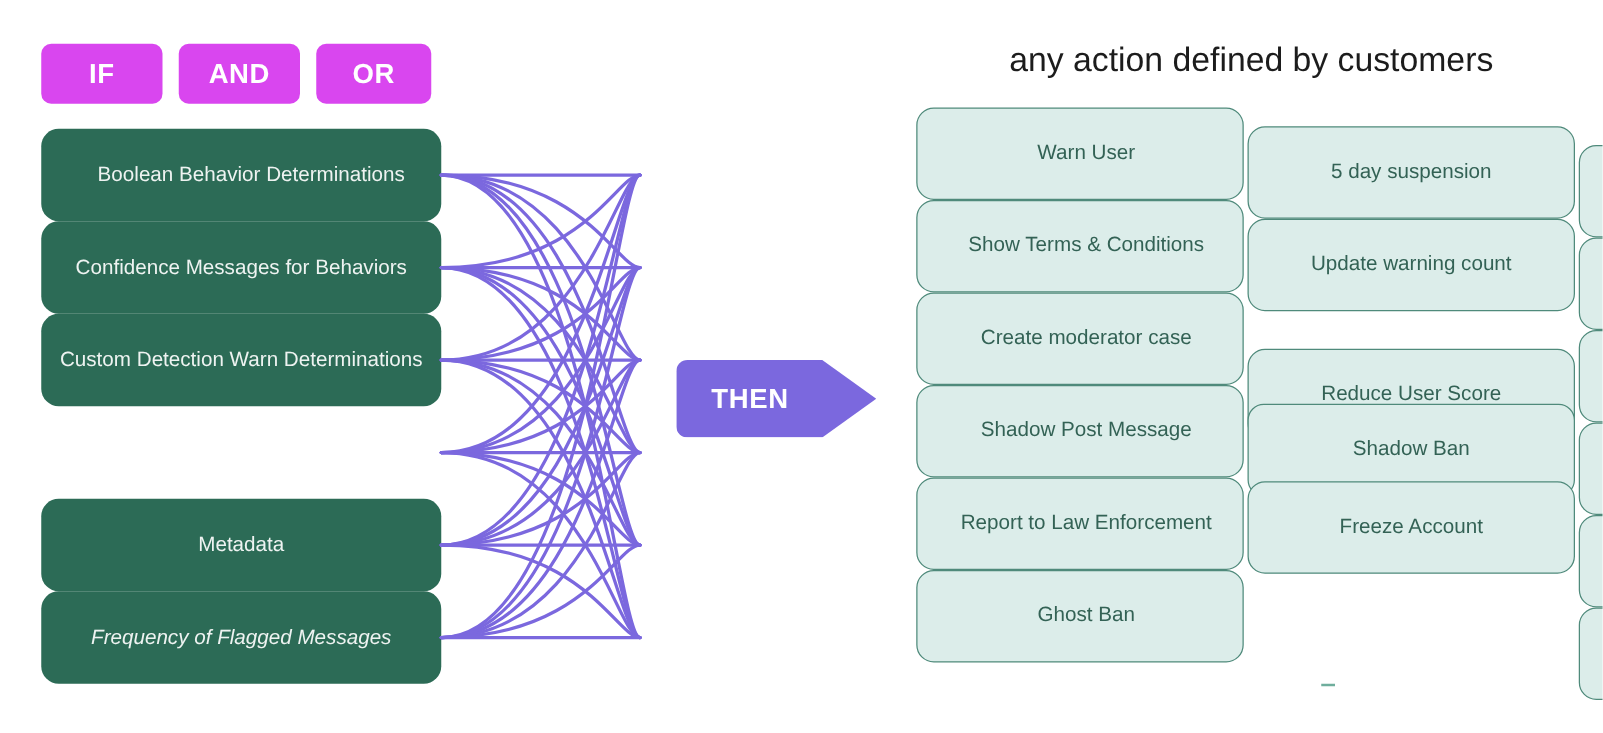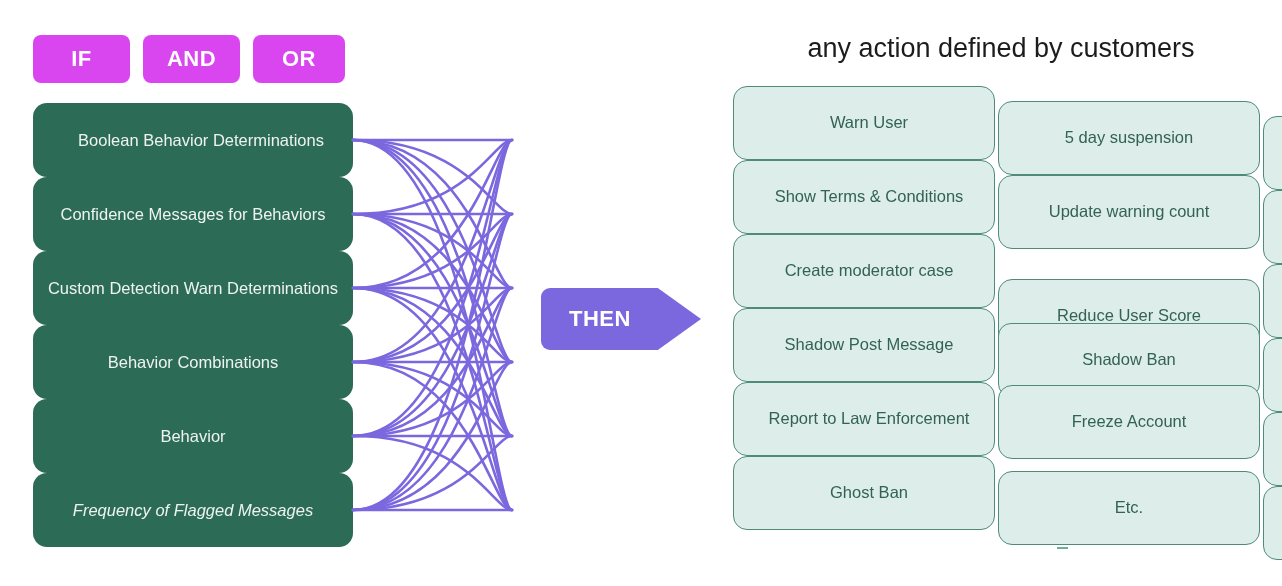--- a/index.html
+++ b/index.html
@@ -106,22 +106,21 @@
 
 <div id="stage">
 
   <div class="op-pill" style="left:33px;  top:35px; width:97px;">IF</div>
   <div class="op-pill" style="left:143px; top:35px; width:97px;">AND</div>
   <div class="op-pill" style="left:253px; top:35px; width:92px;">OR</div>
 
   <div class="cond-box" style="top:103px;padding-left:28px;">Boolean Behavior Determinations</div>
   <div class="cond-box" style="top:177px;">Confidence Messages for Behaviors</div>
   <div class="cond-box" style="top:251px;">Custom Detection Warn Determinations</div>
-  <div class="cond-box" style="top:325px;">Behavior Combinations</div>
-  <div class="cond-box" style="top:399px;">Behavior</div>
+  <div class="cond-box" style="top:399px;">Metadata</div>
   <div class="cond-box" style="top:473px;font-style:italic;">Frequency of Flagged Messages</div>
 
   <svg id="mesh" viewBox="0 0 1282 586" xmlns="http://www.w3.org/2000/svg">
       <path d="M 353 140 C 467.48 140, 492.92 140, 512 140" fill="none" stroke="#7b68de" stroke-width="2.6" stroke-linecap="round"></path>
       <path d="M 353 140 C 467.48 140, 492.92 214, 512 214" fill="none" stroke="#7b68de" stroke-width="2.6" stroke-linecap="round"></path>
       <path d="M 353 140 C 467.48 140, 492.92 288, 512 288" fill="none" stroke="#7b68de" stroke-width="2.6" stroke-linecap="round"></path>
       <path d="M 353 140 C 467.48 140, 492.92 362, 512 362" fill="none" stroke="#7b68de" stroke-width="2.6" stroke-linecap="round"></path>
       <path d="M 353 140 C 467.48 140, 492.92 436, 512 436" fill="none" stroke="#7b68de" stroke-width="2.6" stroke-linecap="round"></path>
       <path d="M 353 140 C 467.48 140, 492.92 510, 512 510" fill="none" stroke="#7b68de" stroke-width="2.6" stroke-linecap="round"></path>
       <path d="M 353 214 C 467.48 214, 492.92 140, 512 140" fill="none" stroke="#7b68de" stroke-width="2.6" stroke-linecap="round"></path>
@@ -165,21 +164,20 @@
   <div class="act-card col-3" style="top:264px;"></div>
   <div class="act-card col-3" style="top:338px;"></div>
   <div class="act-card col-3" style="top:412px;"></div>
   <div class="act-card col-3" style="top:486px;"></div>
 
   <div class="act-card col-2" style="top:101px;">5 day suspension</div>
   <div class="act-card col-2" style="top:175px;">Update warning count</div>
   <div class="act-card col-2" style="top:249px;margin-top:30px;">Reduce User Score</div>
   <div class="act-card col-2" style="top:323px;border-radius:13px;">Shadow Ban</div>
   <div class="act-card col-2" style="top:385px;">Freeze Account</div>
-  <div class="act-card col-2" style="top:471px;">Etc.</div>
 
   <div class="act-card col-1" style="top:86px;">Warn User</div>
   <div class="act-card col-1" style="top:160px;">Show Terms &amp; Conditions</div>
   <div class="act-card col-1" style="top:234px;">Create moderator case</div>
   <div class="act-card col-1" style="top:308px;">Shadow Post Message</div>
   <div class="act-card col-1" style="top:382px;">Report to Law Enforcement</div>
   <div class="act-card col-1" style="top:456px;">Ghost Ban</div>
 
   <div class="tiny-dash"></div>
 </div>

